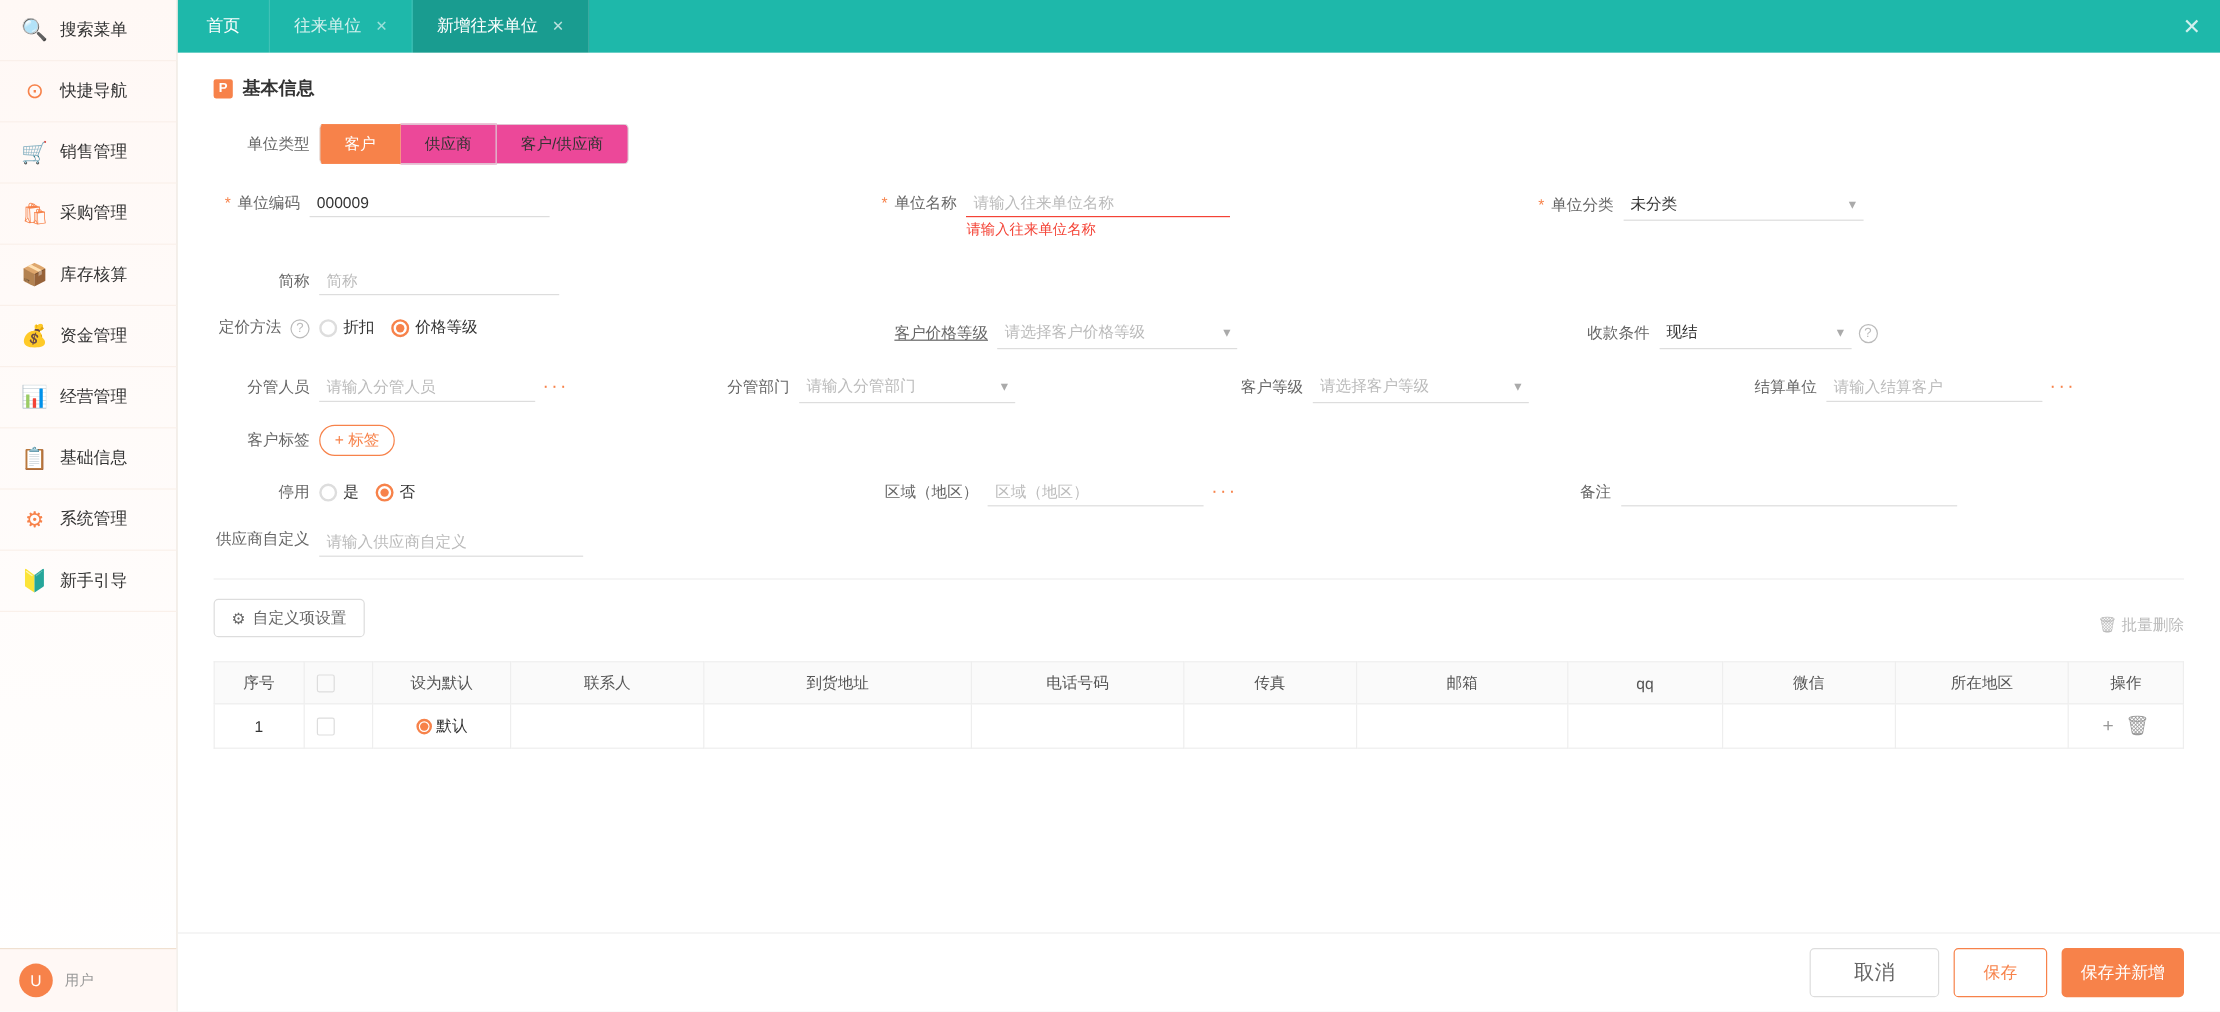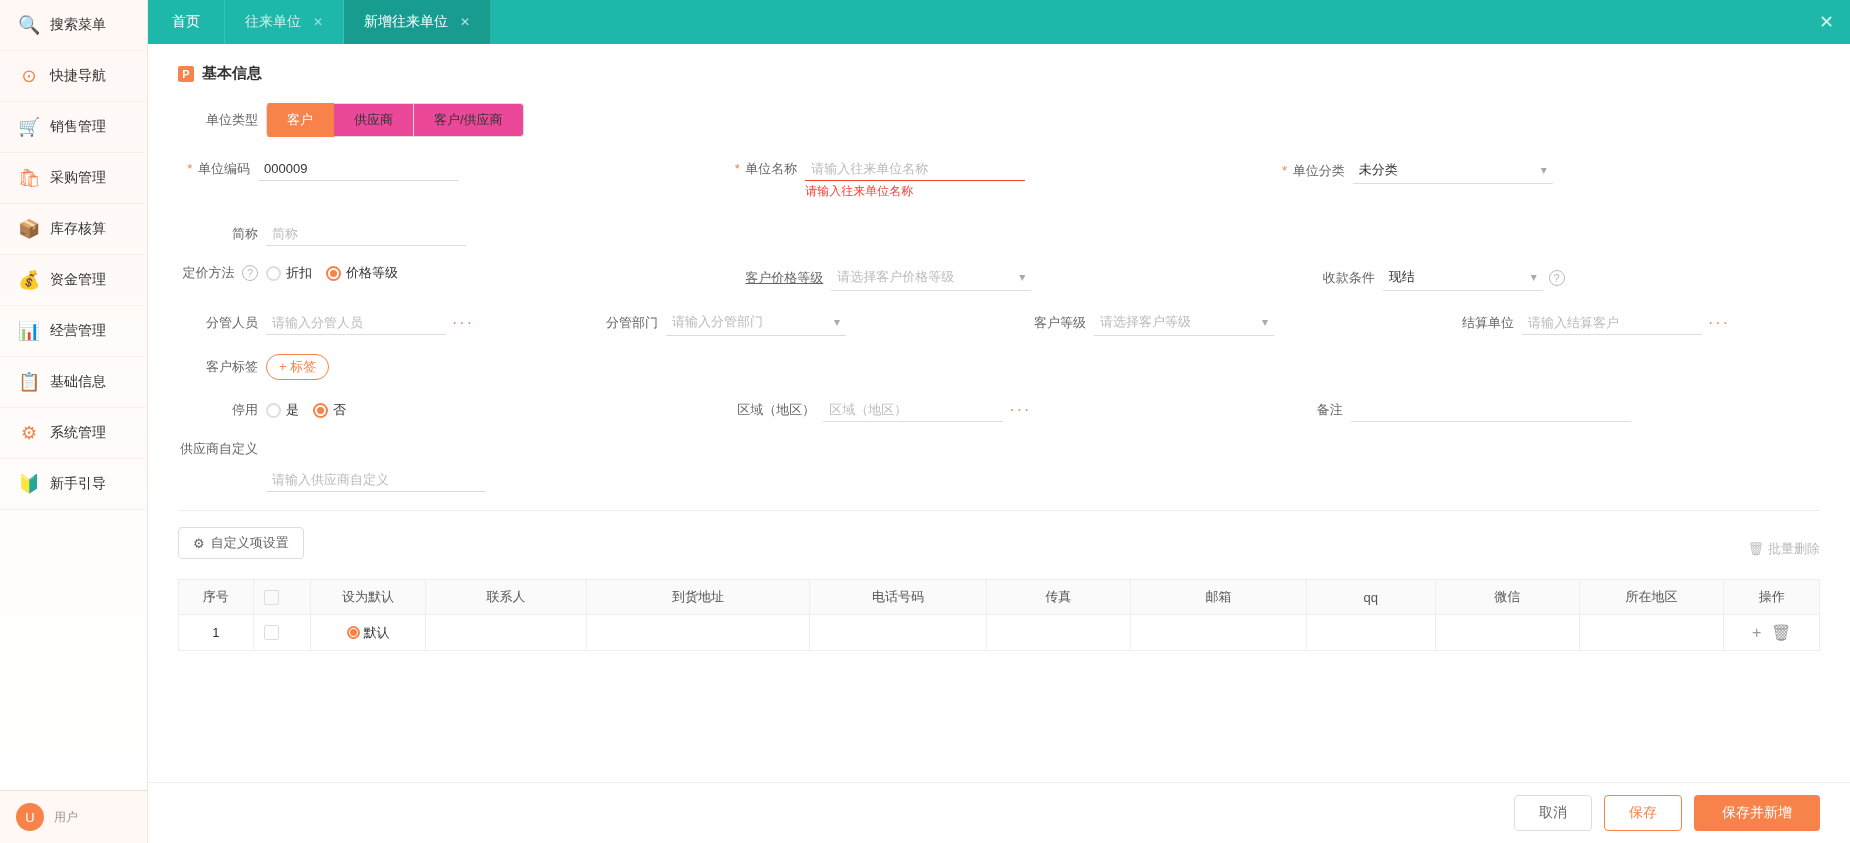--- a/index.html
+++ b/index.html
@@ -292,40 +292,40 @@
       position: absolute;
       bottom: 0; left: 0; right: 0;
       background: #fff;
       border-top: 1px solid #eee;
       padding: 12px 30px;
       display: flex;
       justify-content: flex-end;
       gap: 12px;
     }
     .btn-cancel {
-      padding: 8px 24px;
+      padding: 8px 36px;
       border: 1px solid #ddd;
       background: #fff;
       color: #666;
-      font-size: 14px;
+      font-size: 17px;
       border-radius: 4px;
       cursor: pointer;
     }
     .btn-save {
       padding: 8px 24px;
       border: none;
       background: #fff;
       color: #f7824a;
       font-size: 14px;
       border-radius: 4px;
       cursor: pointer;
       border: 1px solid #f7824a;
     }
     .btn-save-new {
-      padding: 8px 28px;
+      padding: 8px 16px;
       border: none;
       background: #f7824a;
       color: #fff;
       font-size: 14px;
       border-radius: 4px;
       cursor: pointer;
     }
 
     
     .checkbox {
@@ -541,21 +541,21 @@
         <span class="more-btn">···</span>
       </div>
       <div class="form-field">
         <span class="form-label" style="min-width:50px;">备注</span>
         <input class="form-input" type="text" style="width: 280px;">
       </div>
     </div>
 
     <div class="form-row" style="margin-bottom:18px;">
       <span class="form-label" style="min-width:80px;">供应商自定义</span>
-      <input class="form-input" type="text" style="width: 220px; margin-top: 28px;" placeholder="请输入供应商自定义">
+      <input class="form-input" type="text" style="width: 220px;" placeholder="请输入供应商自定义">
     </div>
 
     <div class="table-section">
       <div style="display:flex; align-items:center; justify-content:space-between; margin-bottom:8px;">
         <button class="custom-settings-btn">
           <span>⚙</span>
           <span>自定义项设置</span>
         </button>
         <span style="color:#bbb; font-size:13px; cursor:pointer;">
           <span>🗑</span>

